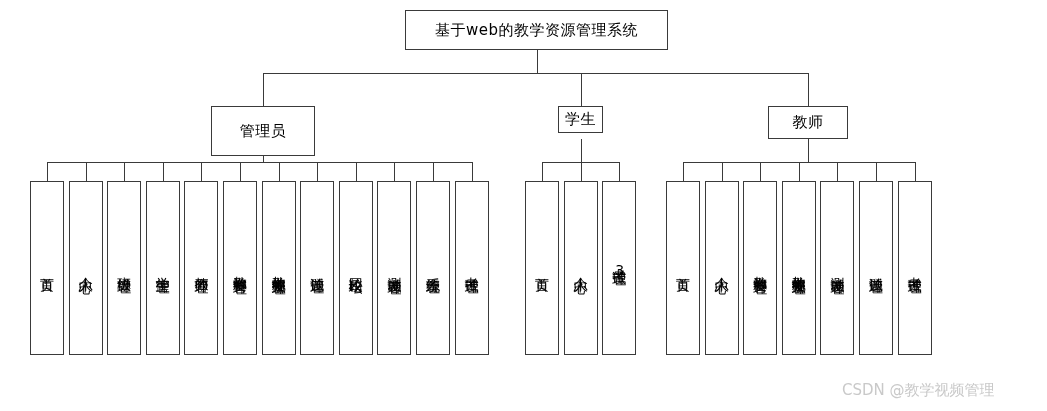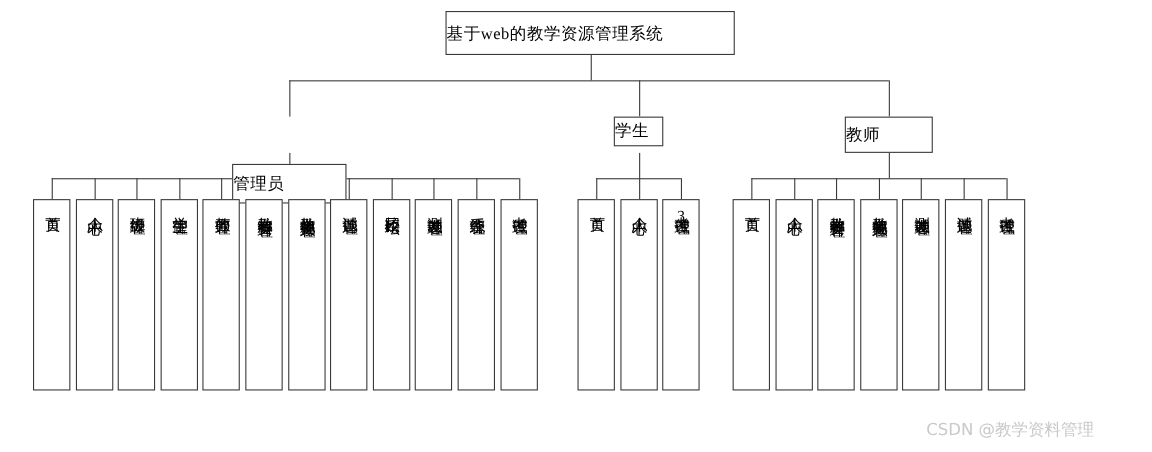--- a/index.html
+++ b/index.html
@@ -19,23 +19,22 @@
   }
 
   
   .node {
     position: absolute;
     box-sizing: border-box;
     border: 1.5px solid #3a3a3a;
     background: #ffffff;
     display: flex;
     align-items: center;
-    justify-content: flex-start;
+    justify-content: center;
     color: #000000;
-    font-family: Liberation Serif, serif;
   }
   .node-root {
     font-size: 15px;
     letter-spacing: 0.5px;
     white-space: nowrap;
   }
   .node-branch {
     font-size: 15px;
     letter-spacing: 0.5px;
     white-space: nowrap;
@@ -113,21 +112,21 @@
       <div class="lineV" style="left: 683px; top: 162px; height: 19px;"></div>
       <div class="lineV" style="left: 721.6px; top: 162px; height: 19px;"></div>
       <div class="lineV" style="left: 760.2px; top: 162px; height: 19px;"></div>
       <div class="lineV" style="left: 798.8px; top: 162px; height: 19px;"></div>
       <div class="lineV" style="left: 837.4px; top: 162px; height: 19px;"></div>
       <div class="lineV" style="left: 876px; top: 162px; height: 19px;"></div>
       <div class="lineV" style="left: 914.6px; top: 162px; height: 19px;"></div>
     </div>
 
   <div id="node-layer">
-      <div class="node node-branch" style="left: 211px; top: 106px; width: 104px; height: 36px; margin-top: 43px;">
+      <div class="node node-branch" style="left: 211px; top: 106px; width: 104px; height: 50px;">
         <span>管理员</span>
       </div>
       <div class="node node-leaf" style="left: 30px; top: 181px; width: 34px; height: 174px;">
         <span>首页</span>
       </div>
       <div class="node node-leaf" style="left: 68.6px; top: 181px; width: 34px; height: 174px;">
         <span>个人中心</span>
       </div>
       <div class="node node-leaf" style="left: 107.2px; top: 181px; width: 34px; height: 174px;">
         <span>班级管理</span>
@@ -190,15 +189,15 @@
         <span>测试卷管理</span>
       </div>
       <div class="node node-leaf" style="left: 859px; top: 181px; width: 34px; height: 174px;">
         <span>试题管理</span>
       </div>
       <div class="node node-leaf" style="left: 897.6px; top: 181px; width: 34px; height: 174px;">
         <span>考试管理</span>
       </div>
     </div>
 
-  <div class="watermark" style="left:842px; top:381px;">CSDN @教学资料管理</div>
+  <div class="watermark" style="left:842px; top:381px;">CSDN @教学视频管理</div>
 
 </div>
 
 </body></html>

